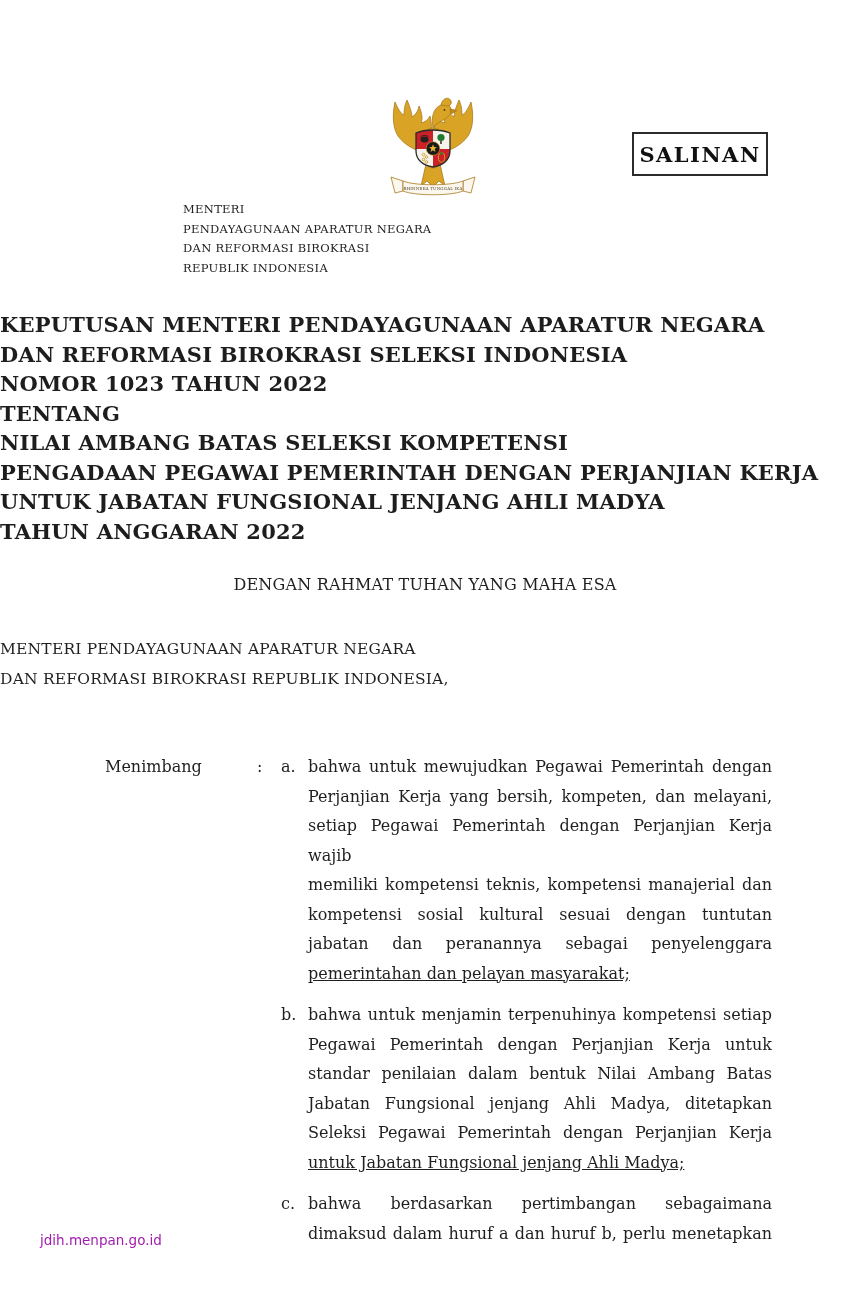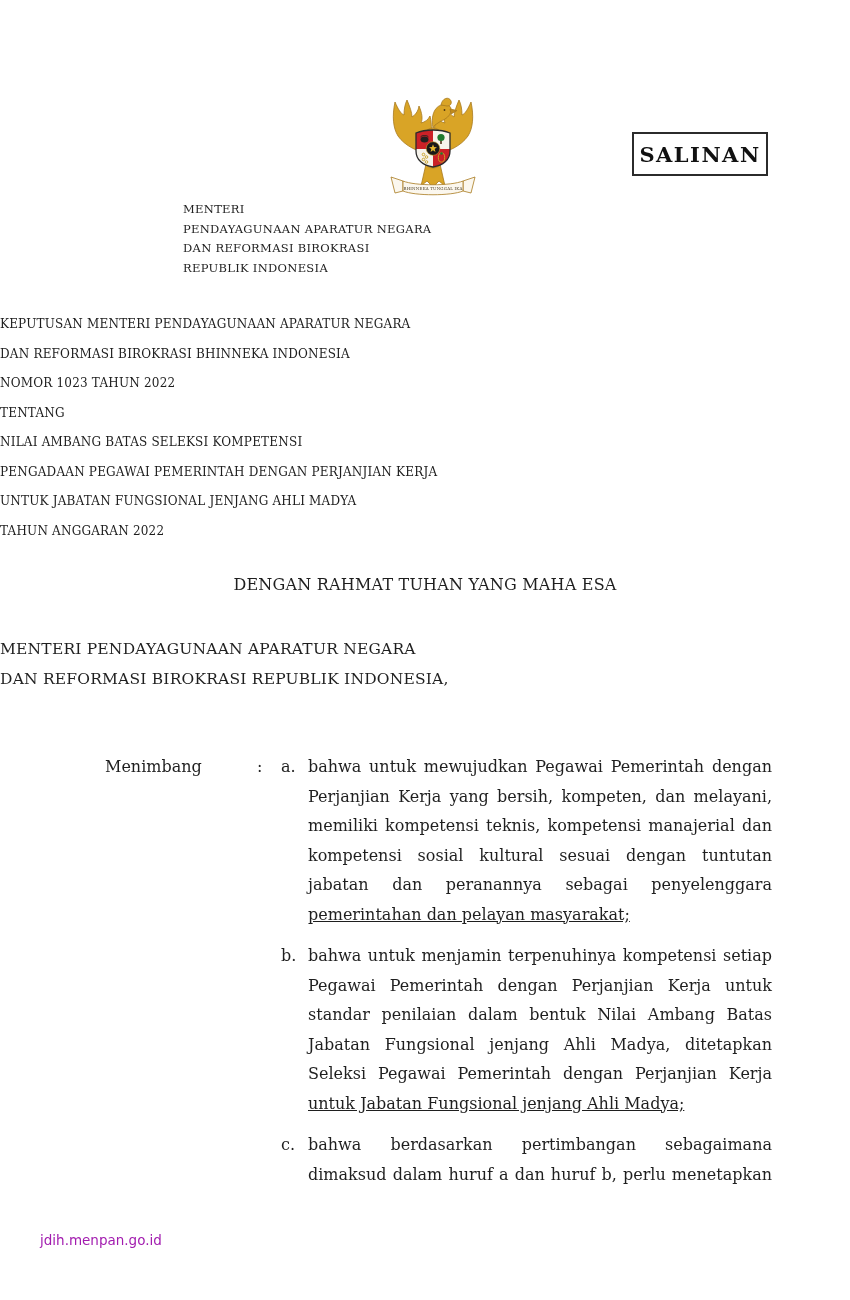--- a/index.html
+++ b/index.html
@@ -18,21 +18,21 @@
     font-weight:bold; font-size:21px; letter-spacing:1.5px; color:#111;
   }
   .letterhead {
     position:absolute; left:183px; top:196px; width:500px;
     text-align:center; font-size:11.5px; line-height:19.5px; letter-spacing:0.3px; color:#222;
   }
 
   
   .title-block {
     position:absolute; left:0; top:306px; width:850px;
-    text-align:center; font-size:12px; line-height:29.5px; letter-spacing:0.2px; color:#1d1d1d;
+    text-align:center; font-size:21px; line-height:29.5px; letter-spacing:0.2px; color:#1d1d1d;font-weight:bold;
   }
   .invocation {
     position:absolute; left:0; top:571px; width:850px;
     text-align:center; font-size:16px; letter-spacing:0.2px;
   }
   .issuer {
     position:absolute; left:0; top:631px; width:680px;
     text-align:center; font-size:15.5px; line-height:29.5px; letter-spacing:0.2px;
   }
 
@@ -136,21 +136,21 @@
 
   <div class="letterhead">
       <div class="cline">MENTERI</div>
       <div class="cline">PENDAYAGUNAAN APARATUR NEGARA</div>
       <div class="cline">DAN REFORMASI BIROKRASI</div>
       <div class="cline">REPUBLIK INDONESIA</div>
     </div>
 
   <div class="title-block">
       <div class="cline">KEPUTUSAN MENTERI PENDAYAGUNAAN APARATUR NEGARA</div>
-      <div class="cline">DAN REFORMASI BIROKRASI BHINNEKA INDONESIA</div>
+      <div class="cline">DAN REFORMASI BIROKRASI SELEKSI INDONESIA</div>
       <div class="cline">NOMOR 1023 TAHUN 2022</div>
       <div class="cline">TENTANG</div>
       <div class="cline">NILAI AMBANG BATAS SELEKSI KOMPETENSI</div>
       <div class="cline">PENGADAAN PEGAWAI PEMERINTAH DENGAN PERJANJIAN KERJA</div>
       <div class="cline">UNTUK JABATAN FUNGSIONAL JENJANG AHLI MADYA</div>
       <div class="cline">TAHUN ANGGARAN 2022</div>
     </div>
 
   <div class="invocation">DENGAN RAHMAT TUHAN YANG MAHA ESA</div>
 
@@ -161,20 +161,21 @@
 
   <div class="considerations">
     <div class="c-label">Menimbang</div>
     <div class="c-colon">:</div>
     <div class="c-items">
       <div class="c-item">
         <div class="c-letter">a.</div>
         <div class="c-text">
             <div class="tline">bahwa untuk mewujudkan Pegawai Pemerintah dengan</div>
             <div class="tline">Perjanjian Kerja yang bersih, kompeten, dan melayani,</div>
+            <div class="tline">setiap Pegawai Pemerintah dengan Perjanjian Kerja wajib</div>
             <div class="tline">memiliki kompetensi teknis, kompetensi manajerial dan</div>
             <div class="tline">kompetensi sosial kultural sesuai dengan tuntutan</div>
             <div class="tline">jabatan dan peranannya sebagai penyelenggara</div>
             <div class="tline tline-last">pemerintahan dan pelayan masyarakat;</div>
           </div>
       </div>
       <div class="c-item">
         <div class="c-letter">b.</div>
         <div class="c-text">
             <div class="tline">bahwa untuk menjamin terpenuhinya kompetensi setiap</div>

